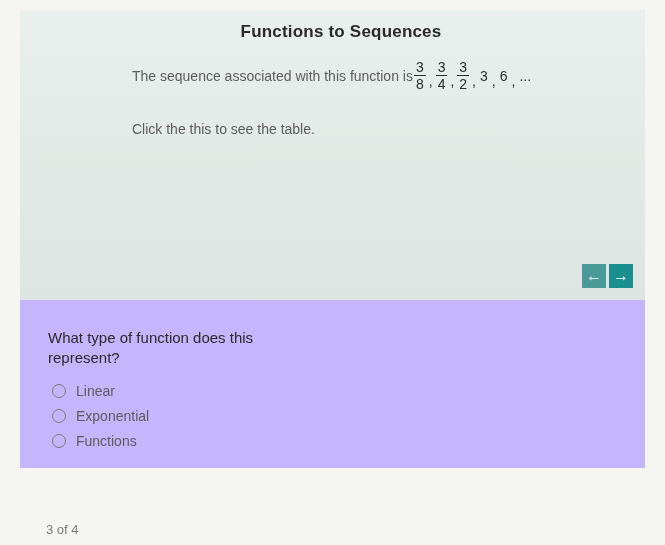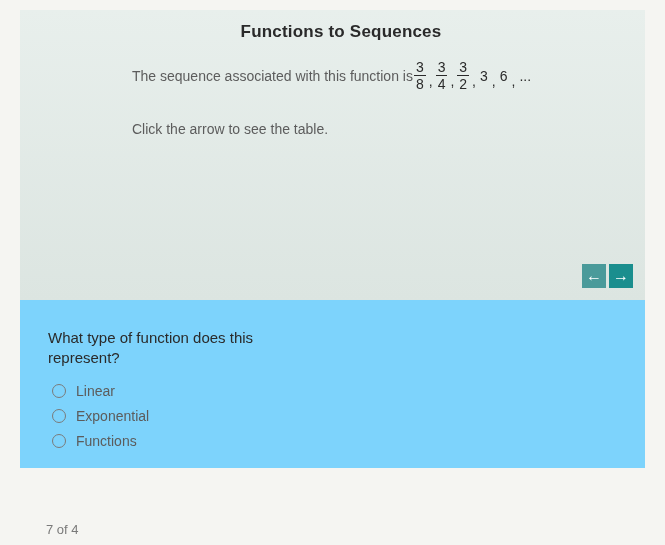--- a/index.html
+++ b/index.html
@@ -75,21 +75,21 @@
       display: flex;
       align-items: center;
       justify-content: center;
       font-size: 16px;
       font-weight: bold;
       cursor: pointer;
     }
     .arrow-back { background: #4a9a9a; color: #fff; }
     .arrow-next { background: #1a8e8e; color: #fff; }
     .lower-panel {
-      background: #7dd3fc;
+      background: #c4b5fd;
       padding: 28px 28px 10px 28px;
     }
     .question {
       font-size: 15px;
       color: #2a2a2a;
       max-width: 260px;
       line-height: 1.35;
       margin-bottom: 14px;
     }
     .options { list-style: none; padding-left: 4px; }
@@ -144,21 +144,21 @@
         </span>
         <span class="comma">,</span>
         <span class="whole">3</span>
         <span class="comma">,</span>
         <span class="whole">6</span>
         <span class="comma">,</span>
         <span class="ellipsis">...</span>
       </span>
     </div>
 
-    <div class="instruction">Click the arrow to see the table.</div>
+    <div class="instruction">Click the this to see the table.</div>
 
     <div class="nav-arrows">
       <div class="arrow-btn arrow-back">←</div>
       <div class="arrow-btn arrow-next">→</div>
     </div>
   </div>
 
   <div class="lower-panel">
     <div class="question">What type of function does this represent?</div>
     <ul class="options">
@@ -170,14 +170,14 @@
         <span class="radio"></span>
         <span>Exponential</span>
       </li>
       <li class="option">
         <span class="radio"></span>
         <span>Functions</span>
       </li>
     </ul>
   </div>
 
-  <div class="progress">7 of 4</div>
+  <div class="progress">3 of 4</div>
 </div>
 
 </body></html>

